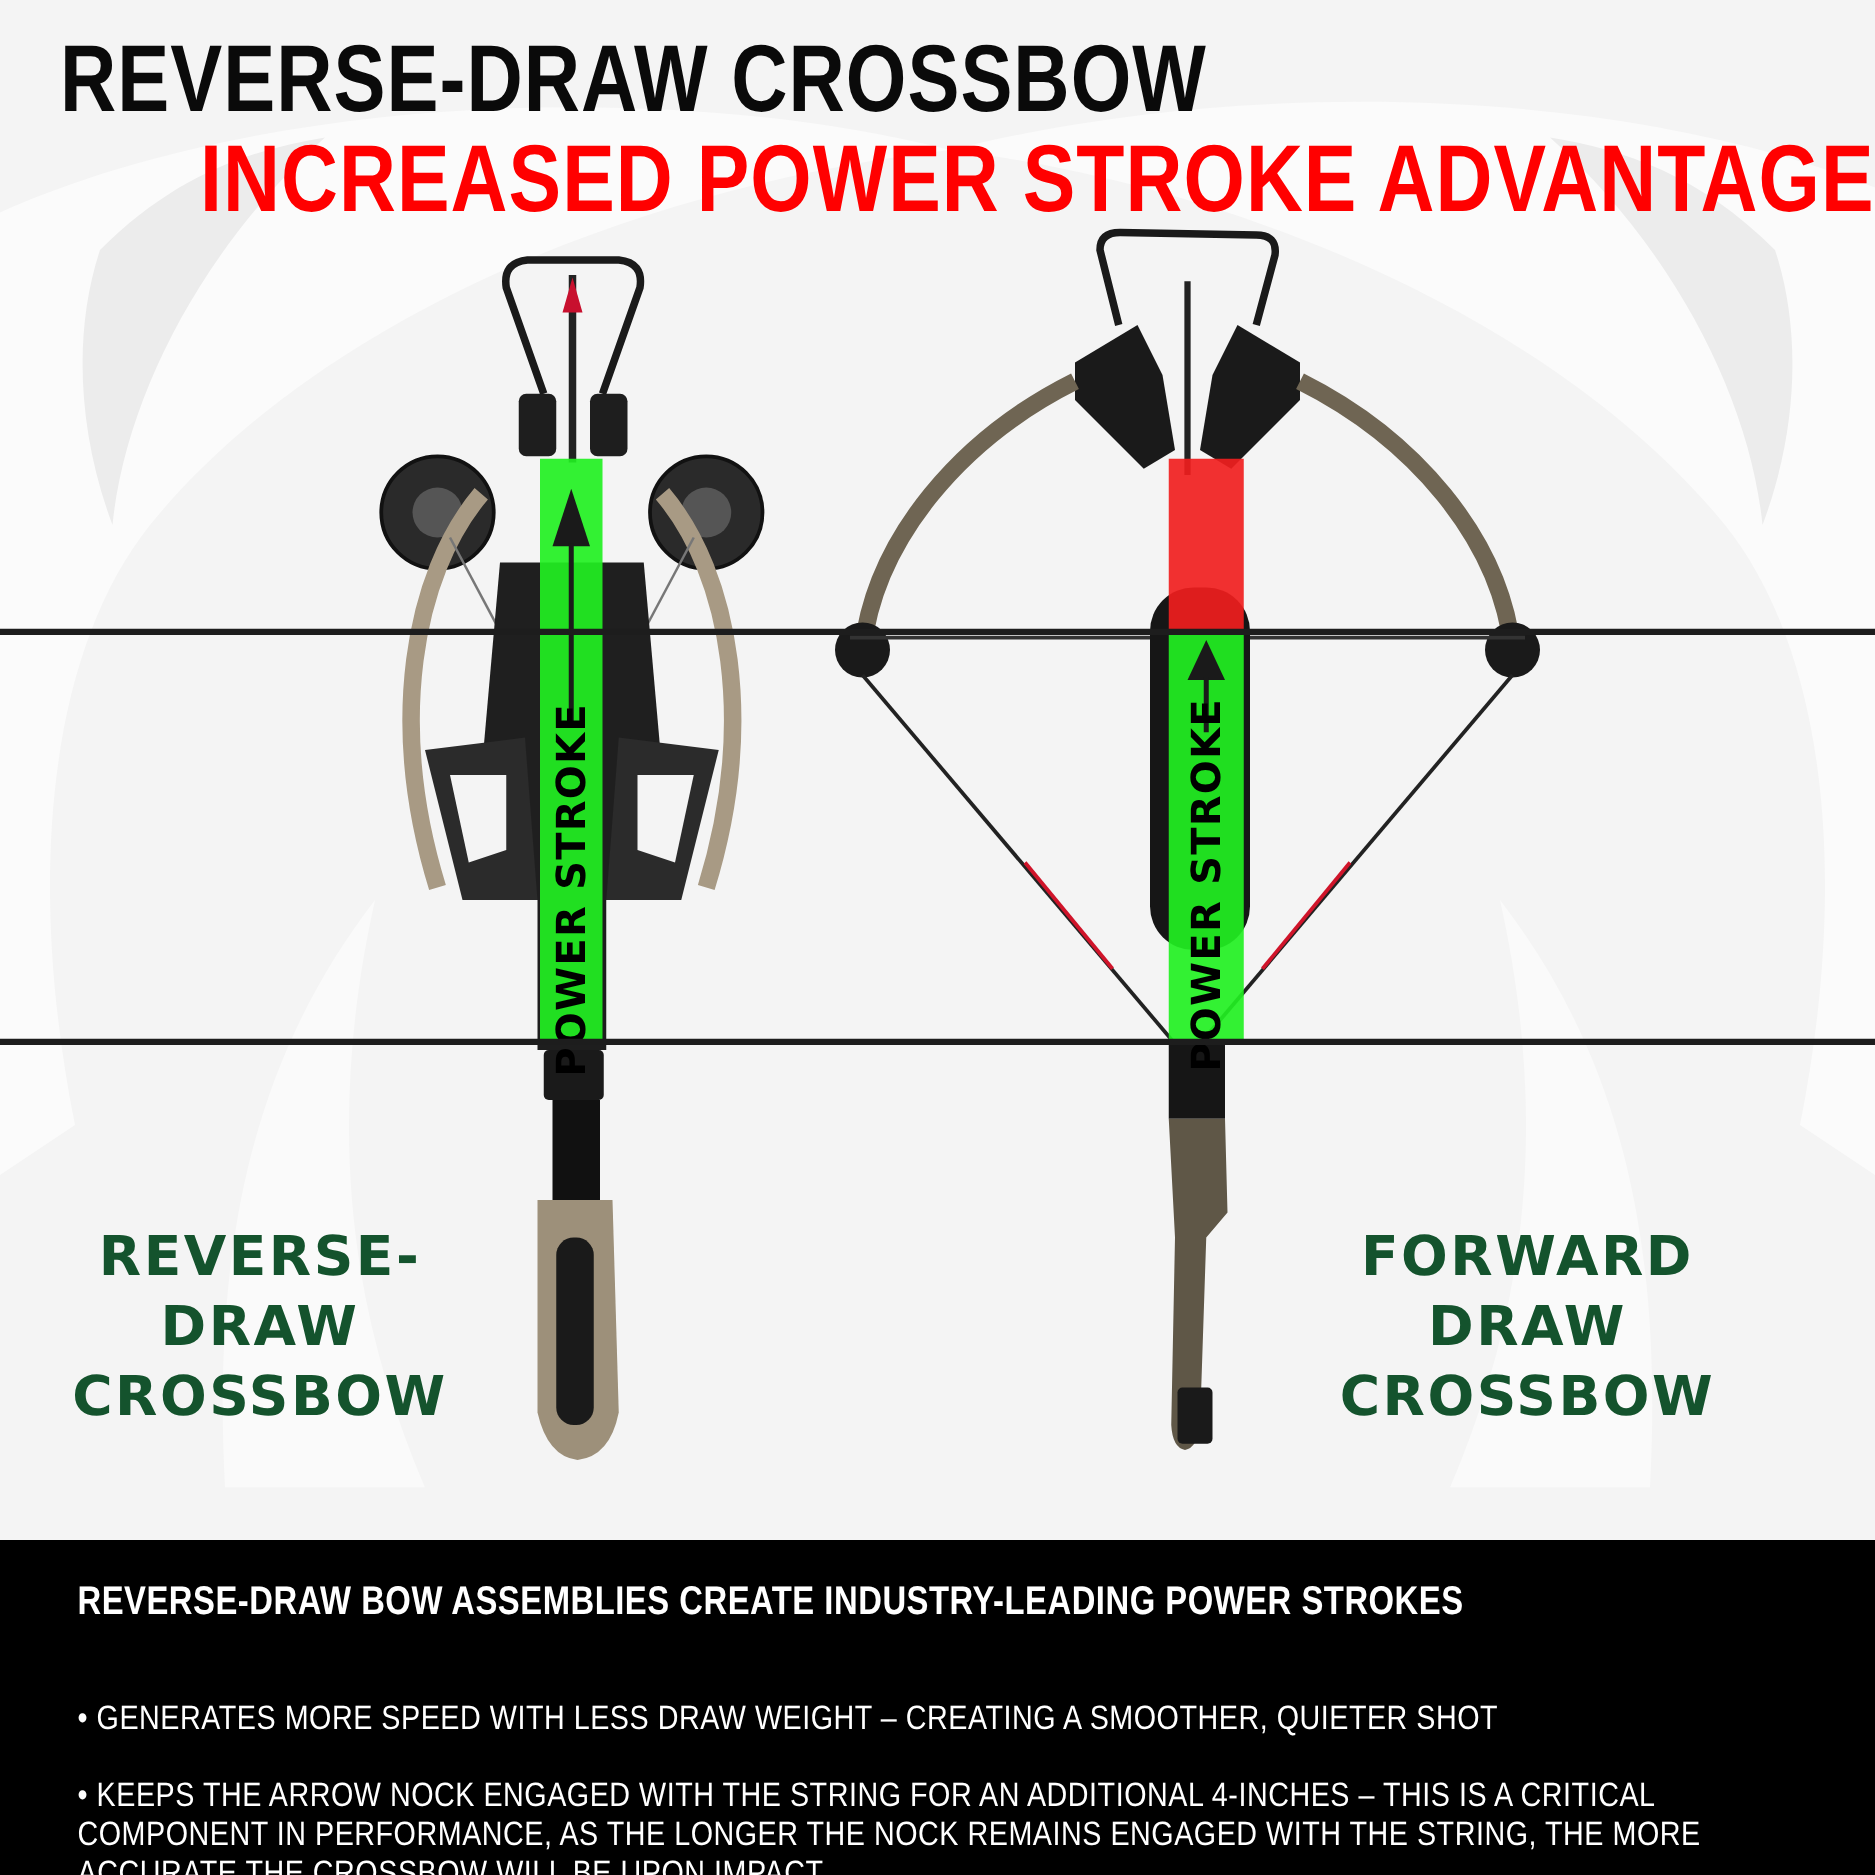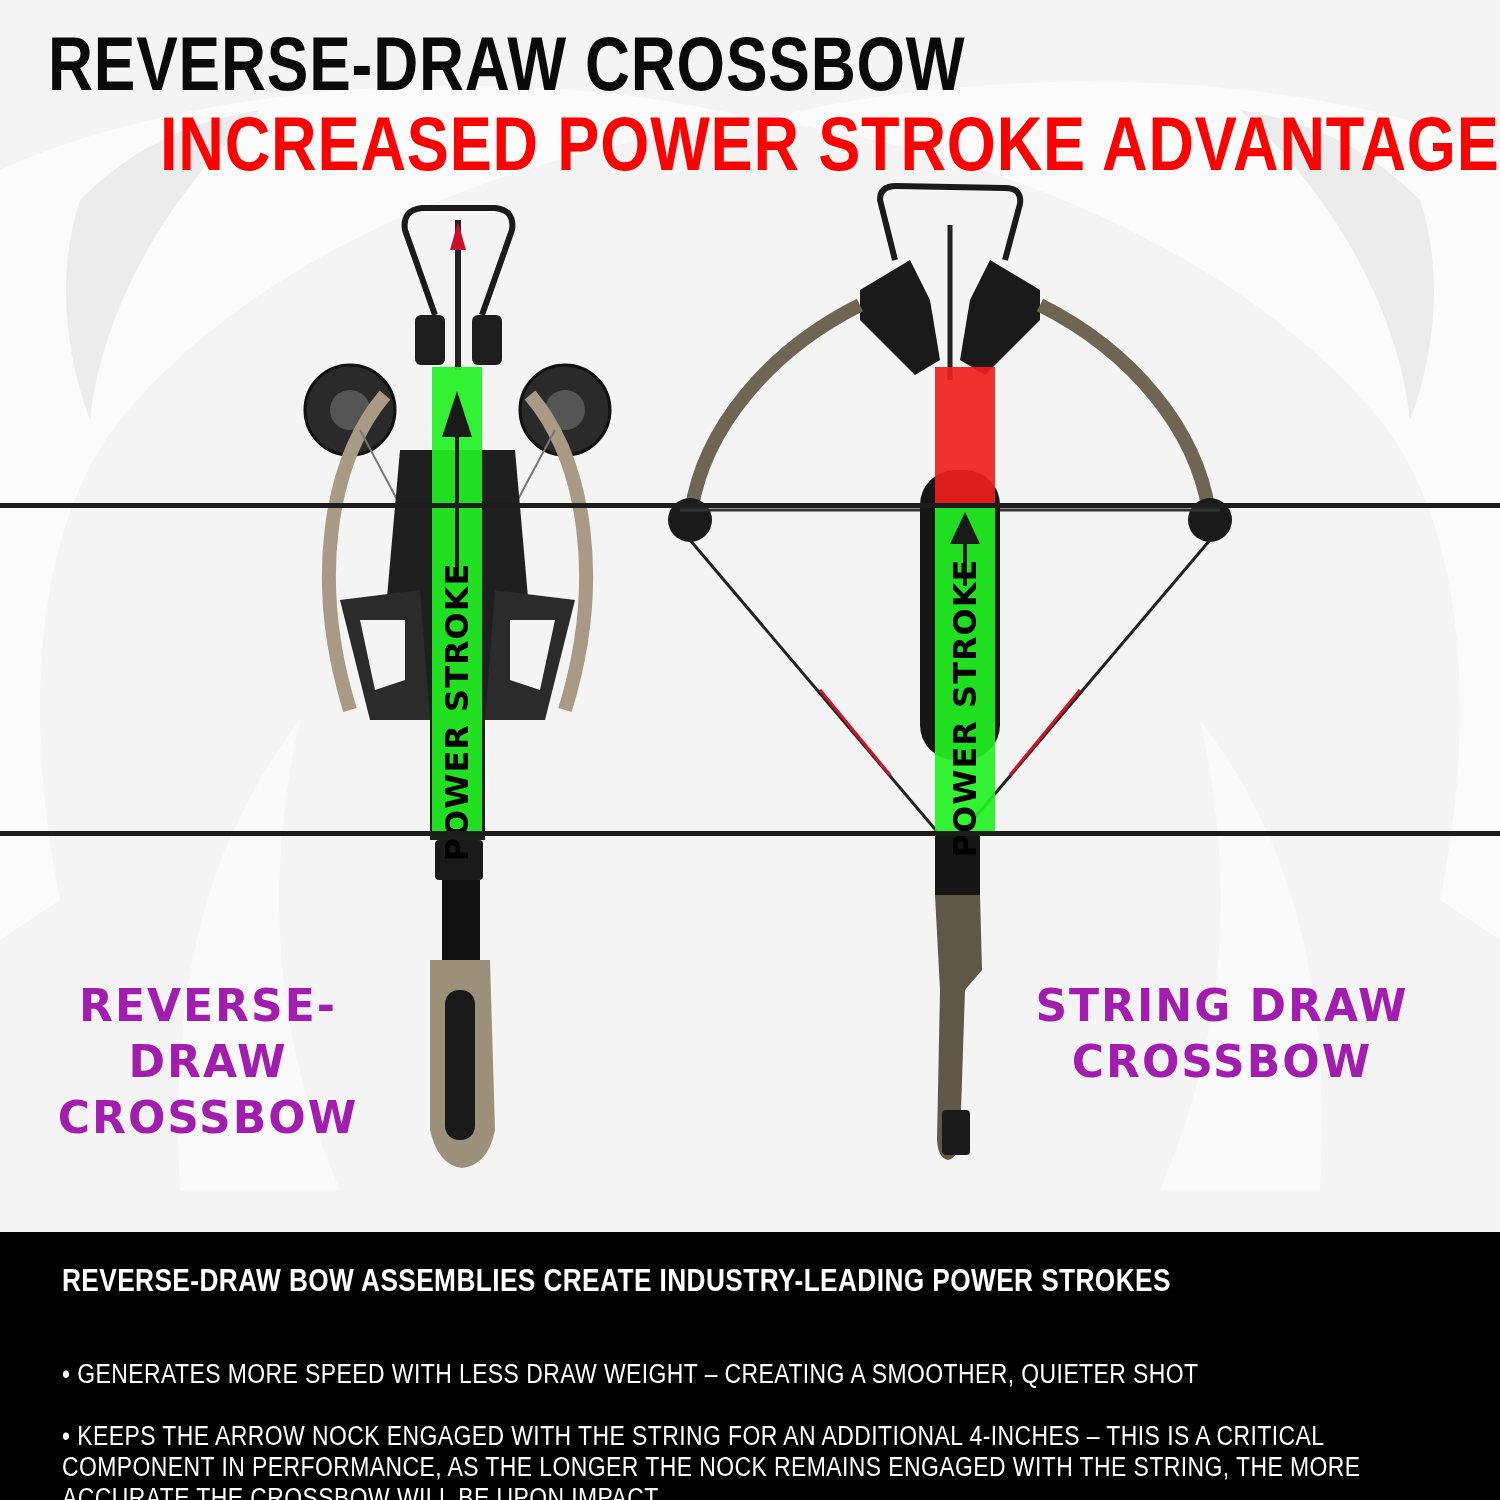--- a/index.html
+++ b/index.html
@@ -4,21 +4,21 @@
 <style>
   html, body { margin:0; padding:0; }
   body { width:1500px; height:1500px; position:relative; overflow:hidden; background:#f4f4f4; font-family:"Liberation Sans", "DejaVu Sans", sans-serif; }
   .bg-watermark { position:absolute; left:0; top:0; width:1500px; height:1190px; }
   .title1 { position:absolute; left:48px; top:20px; font-size:76px; font-weight:bold; color:#0a0a0a; letter-spacing:1px; transform:scaleX(0.82); transform-origin:left top; white-space:nowrap; font-family:"Liberation Sans Narrow","Liberation Sans",sans-serif; }
   .title2 { position:absolute; left:160px; top:100px; font-size:76px; font-weight:bold; color:#ff0000; letter-spacing:1px; transform:scaleX(0.83); transform-origin:left top; white-space:nowrap; font-family:"Liberation Sans Narrow","Liberation Sans",sans-serif; }
   .hline { position:absolute; left:0; width:1500px; height:5px; background:#1d1d1d; z-index:5; }
   .crossbow { position:absolute; }
   .band { position:absolute; z-index:4; }
   .band-label { position:absolute; left:50%; top:50%; color:#000; font-weight:bold; font-size:32px; white-space:nowrap; transform:translate(-50%,-50%) rotate(-90deg); letter-spacing:1px; font-family:"DejaVu Sans", sans-serif; }
-  .side-label { position:absolute; text-align:center; font-size:44px; font-weight:bold; color:#a21caf; letter-spacing:2px; line-height:56px; font-family:"DejaVu Sans", sans-serif; }
+  .side-label { position:absolute; text-align:center; font-size:44px; font-weight:bold; color:#14532d; letter-spacing:2px; line-height:56px; font-family:"DejaVu Sans", sans-serif; }
   .footer { position:absolute; left:0; top:1232px; width:1500px; height:310px; background:#000; color:#fff; }
   .footer-heading { position:absolute; left:62px; top:30px; font-size:32px; font-weight:bold; transform:scaleX(0.82); transform-origin:left top; white-space:nowrap; letter-spacing:0.5px; }
   .bullet { position:absolute; left:62px; font-size:27px; line-height:31px; transform:scaleX(0.85); transform-origin:left top; letter-spacing:0.5px; width:1560px; }
 </style>
 </head>
 <body>
 
 <svg class="bg-watermark" viewBox="0 0 1500 1190">
   <rect x="0" y="0" width="1500" height="1190" fill="#f4f4f4"></rect>
   <path d="M0,170 C200,80 520,60 760,120 C500,150 250,260 120,420 C40,520 20,700 60,900 L0,940 Z" fill="#fbfbfb"></path>
@@ -115,21 +115,21 @@
     <rect x="15" y="30" width="4" height="44" fill="#1a1a1a"></rect>
   </svg>
   <span class="band-label" style="top:200px;">POWER STROKE</span>
 </div>
 
 <div class="side-label" style="left:18px; top:978px; width:380px;">
   <div>REVERSE-DRAW</div>
   <div>CROSSBOW</div>
 </div>
 <div class="side-label" style="left:1030px; top:978px; width:384px;">
-  <div>STRING DRAW</div>
+  <div>FORWARD DRAW</div>
   <div>CROSSBOW</div>
 </div>
 
 <div class="footer">
   <div class="footer-heading">REVERSE-DRAW BOW ASSEMBLIES CREATE INDUSTRY-LEADING POWER STROKES</div>
   <div class="bullet" style="top:127px;">• GENERATES MORE SPEED WITH LESS DRAW WEIGHT – CREATING A SMOOTHER, QUIETER SHOT</div>
   <div class="bullet" style="top:189px;">• KEEPS THE ARROW NOCK ENGAGED WITH THE STRING FOR AN ADDITIONAL 4-INCHES – THIS IS A CRITICAL COMPONENT IN PERFORMANCE, AS THE LONGER THE NOCK REMAINS ENGAGED WITH THE STRING, THE MORE ACCURATE THE CROSSBOW WILL BE UPON IMPACT.</div>
 </div>
 
 </body></html>

